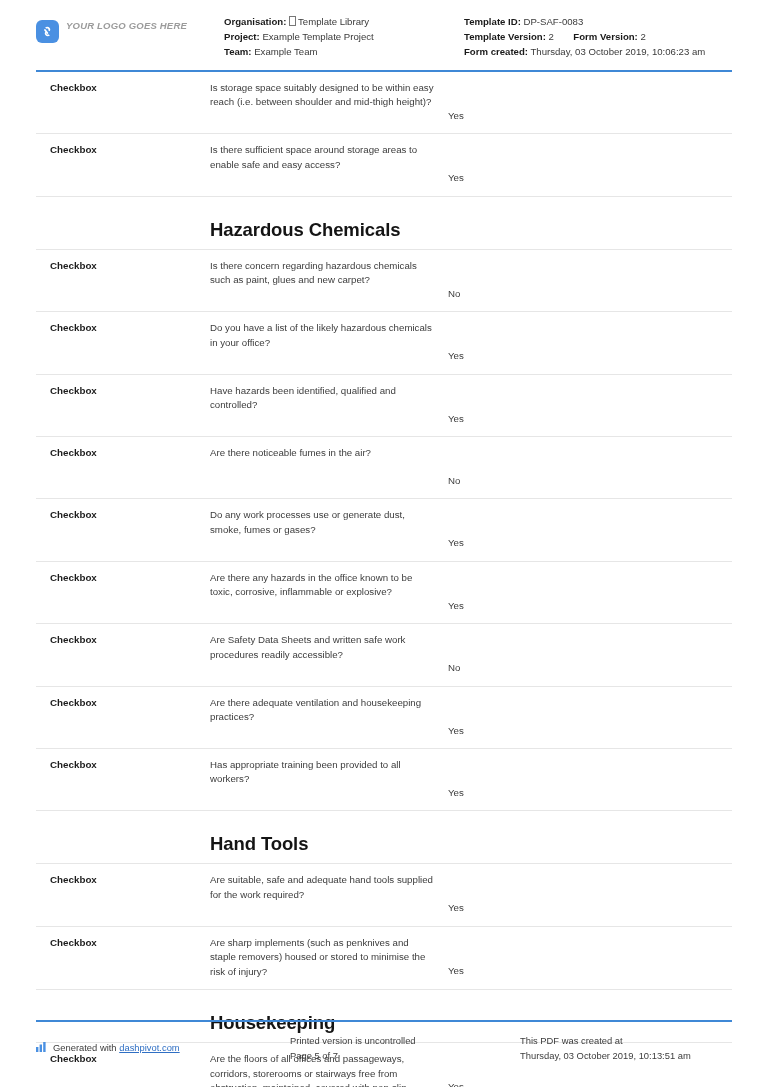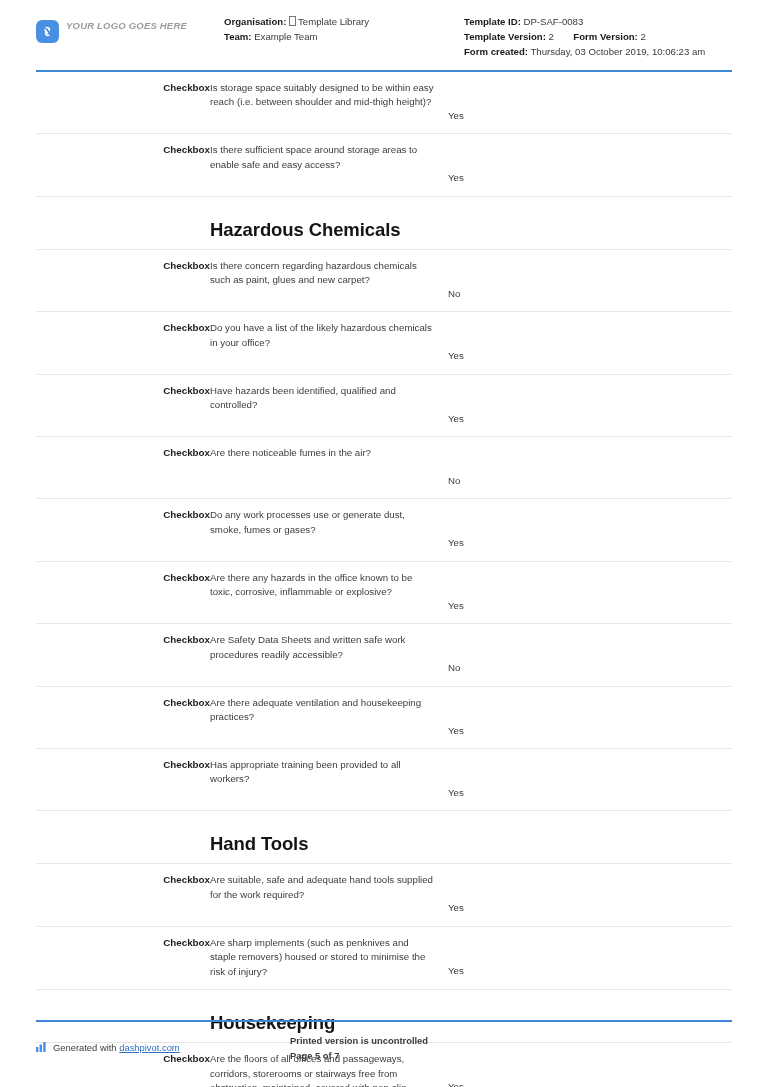--- a/index.html
+++ b/index.html
@@ -105,21 +105,20 @@
   .row:first-child { }
   .c-type {
     width: 174px;
     flex: 0 0 174px;
     padding-left: 14px;
     box-sizing: border-box;
     font-size: 9.8px;
     font-weight: bold;
     color: #1c1c1c;
     line-height: 14px;
-    text-align: right;
   }
   .c-question {
     width: 238px;
     flex: 0 0 238px;
     font-size: 9.7px;
     line-height: 14.4px;
     color: #3c3c3c;
     padding-right: 14px;
     box-sizing: border-box;
   }
@@ -170,21 +169,20 @@
   }
   .f-col1 {
     width: 254px;
     flex: 0 0 254px;
     display: flex;
     align-items: flex-start;
   }
   .f-col2 {
     width: 230px;
     flex: 0 0 230px;
-    font-weight: bold;
   }
   .f-col3 { flex: 1 1 auto; }
   .bars-icon {
     margin-right: 6px;
     flex: 0 0 auto;
     display: block;
     margin-top: 1px;
   }
   .f-link {
     color: #2f6fc4;
@@ -208,20 +206,24 @@
           <rect x="8.5" y="7.4" width="2.8" height="9.2" rx="1.4" transform="rotate(-37 9.9 12)" fill="#ffffff"></rect>
         </svg>
       </span>
       <span class="logo-text">YOUR LOGO GOES HERE</span>
     </div>
 
     <div class="hdr-col-org">
       <div>
         <span class="hdr-label">Organisation:</span>
         <span class="tofu"></span><span class="hdr-val">Template Library</span>
+      </div>
+      <div>
+        <span class="hdr-label">Project:</span>
+        <span class="hdr-val">Example Template Project</span>
       </div>
       <div>
         <span class="hdr-label">Team:</span>
         <span class="hdr-val">Example Team</span>
       </div>
     </div>
 
     <div class="hdr-col-tpl">
       <div>
         <span class="hdr-label">Template ID:</span>
@@ -343,16 +345,20 @@
         </svg>
         <span>
           <span>Generated with</span>
           <a class="f-link" href="#">dashpivot.com</a>
         </span>
       </div>
       <div class="f-col2">
         <div>Printed version is uncontrolled</div>
         <div>Page 5 of 7</div>
       </div>
+      <div class="f-col3">
+        <div>This PDF was created at</div>
+        <div>Thursday, 03 October 2019, 10:13:51 am</div>
+      </div>
     </div>
   </div>
 
 </div>
 
 </body></html>

